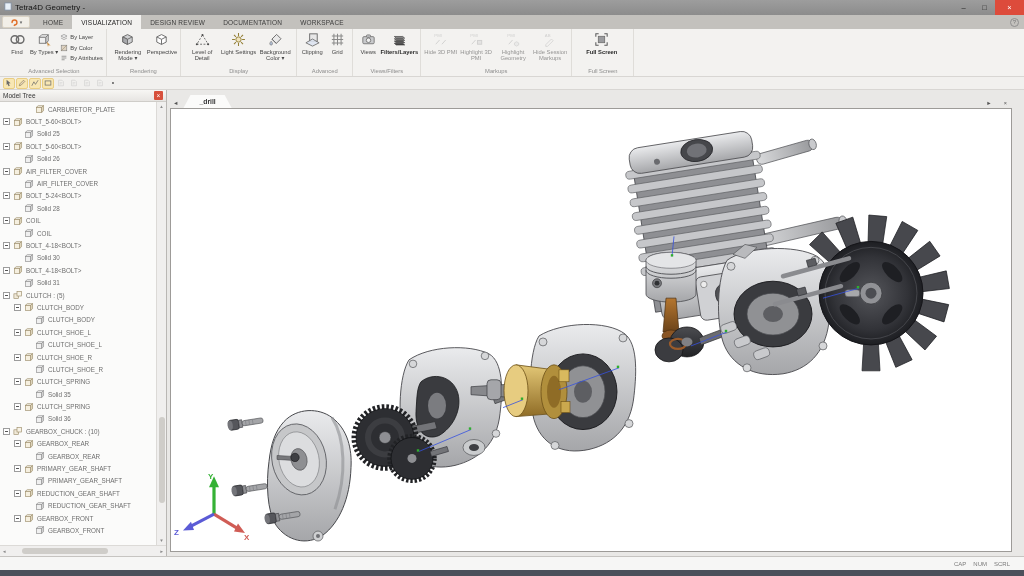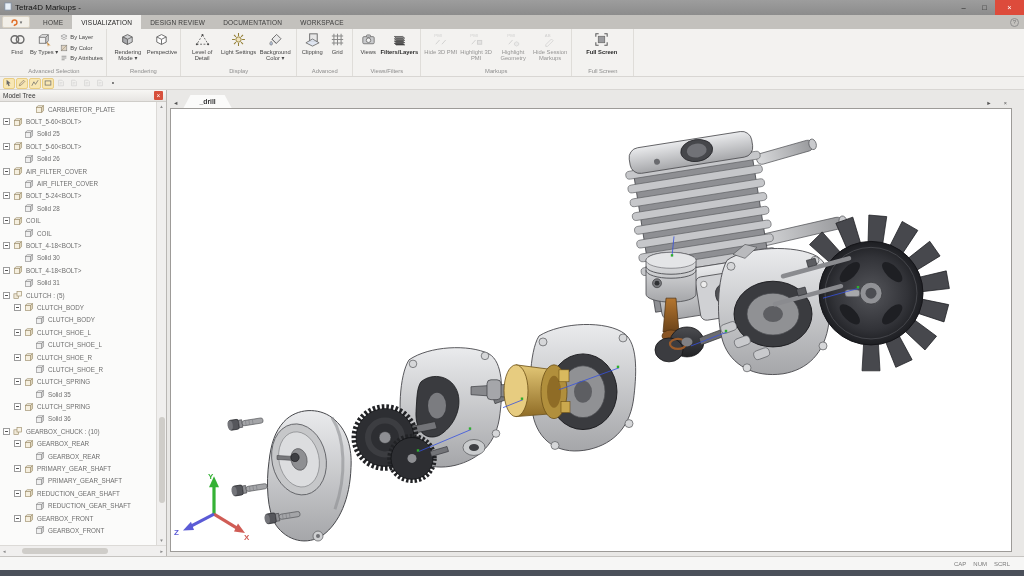--- a/index.html
+++ b/index.html
@@ -81,21 +81,21 @@
 </style>
 </head>
 <body>
 
 <div class="app">
 
   <div class="titlebar">
     <span class="icn"><svg width="8" height="9" viewBox="0 0 9 10">
           <rect x="1" y="1" width="7" height="8" fill="#e8f0f8" stroke="#7a8aa0" stroke-width="0.8"></rect>
         </svg></span>
-    <span>Tetra4D Markups -</span>
+    <span>Tetra4D Geometry -</span>
     <div class="win-controls">
       <div class="win-btn">–</div>
       <div class="win-btn">□</div>
       <div class="win-btn close">×</div>
     </div>
   </div>
 
   <div class="tabrow">
     <div class="appbtn">
       <span class="icn">

